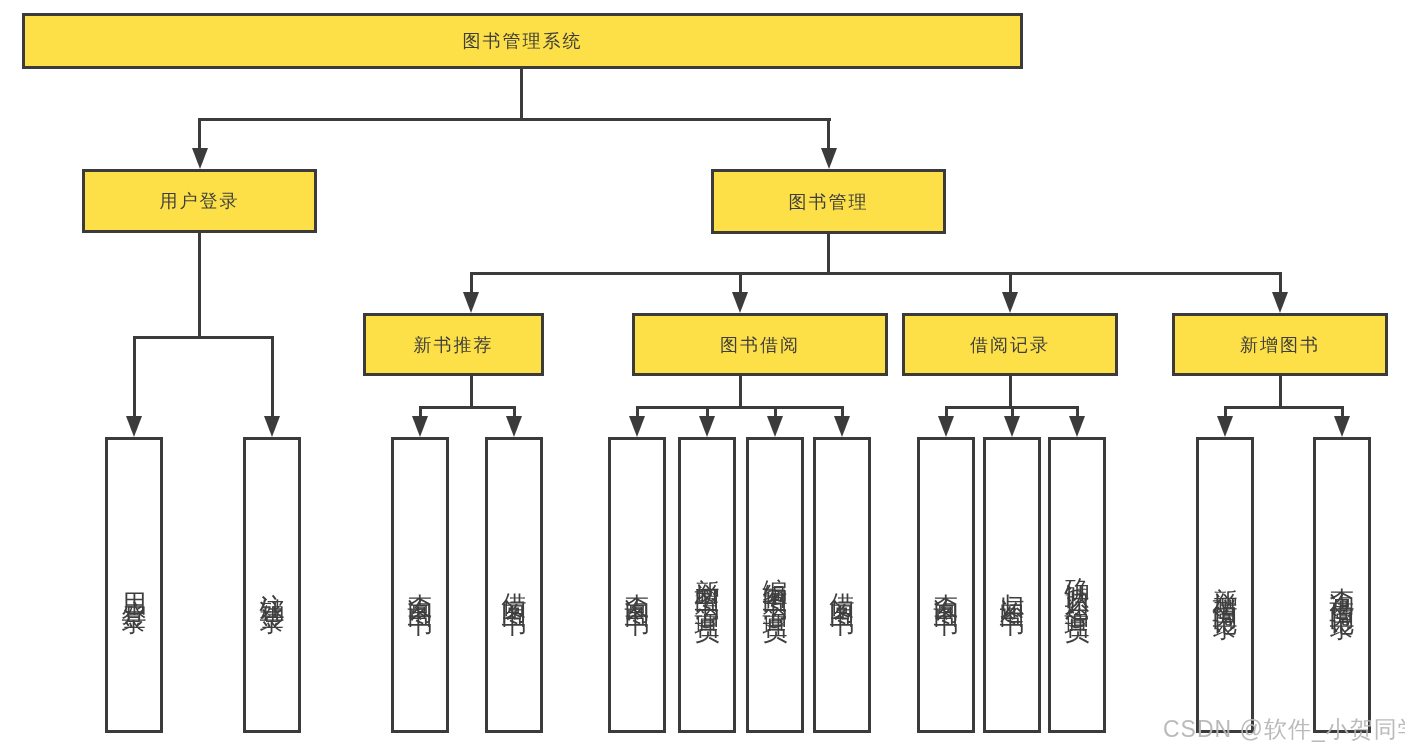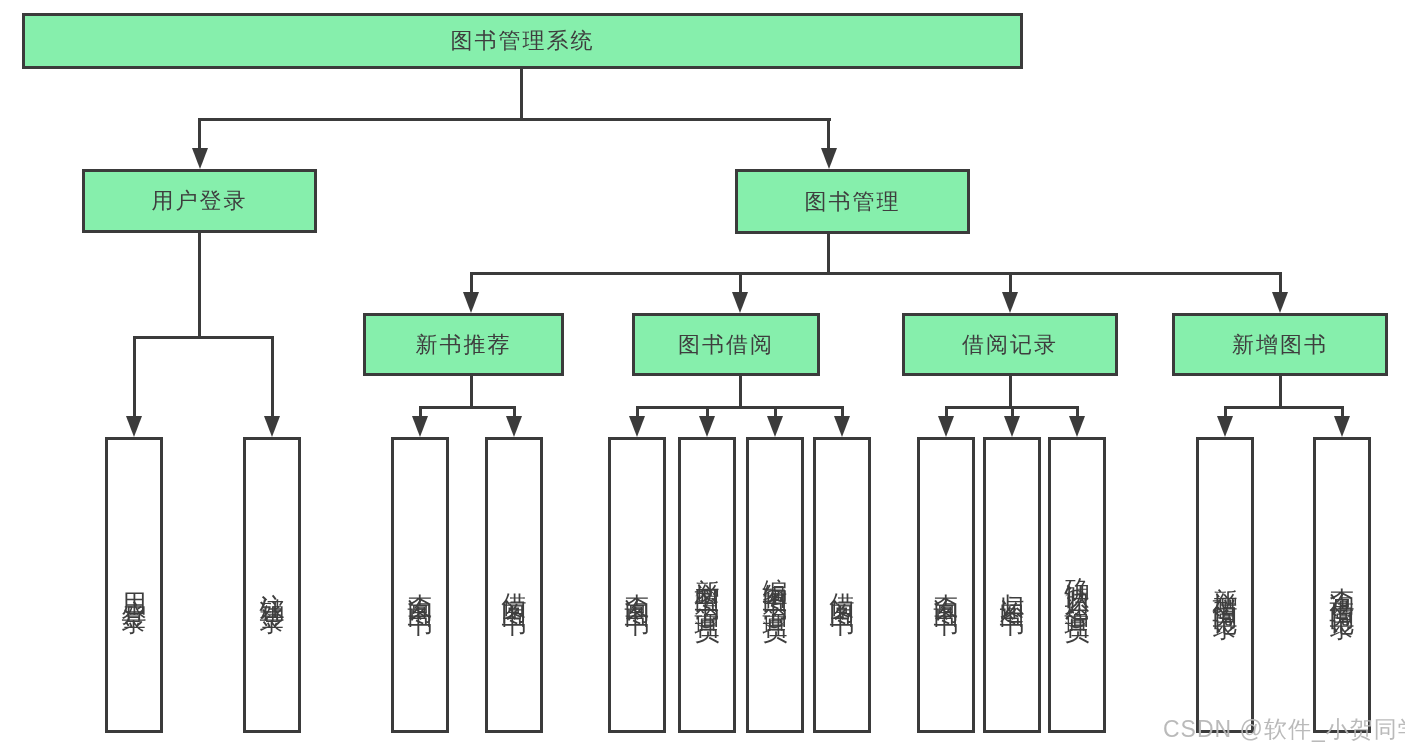--- a/index.html
+++ b/index.html
@@ -11,26 +11,26 @@
   #stage{
     position:relative;
     width:1405px;height:747px;
     background:#ffffff;
     overflow:hidden;
   }
   .box{
     position:absolute;
     box-sizing:border-box;
     border:3px solid var(--line);
-    background:#86efac;
+    background:#fde047;
     display:flex;
     align-items:center;
     justify-content:center;
     color:var(--text);
-    font-size:22px;
+    font-size:18px;
     letter-spacing:2px;
     z-index:2;
   }
   .vbox{
     position:absolute;
     box-sizing:border-box;
     border:3px solid var(--line);
     background:#ffffff;
     display:flex;
     align-items:center;
@@ -79,21 +79,21 @@
   <div class="vline" style="left:520px;top:69px;height:49px;"></div>
   <div class="hline" style="left:198px;top:118px;width:633px;"></div>
   <div class="vline" style="left:198px;top:118px;height:32px;"></div>
   <div class="arrow" style="left:192px;top:148px;"></div>
   <div class="vline" style="left:827px;top:118px;height:32px;"></div>
   <div class="arrow" style="left:821px;top:148px;"></div>
 
   <div class="box" style="left:82px;top:169px;width:235px;height:64px;">
     <span>用户登录</span>
   </div>
-  <div class="box" style="left:711px;top:169px;width:235px;height:65px;margin-left:24px;">
+  <div class="box" style="left:711px;top:169px;width:235px;height:65px;">
     <span>图书管理</span>
   </div>
 
   <div class="vline" style="left:198px;top:233px;height:105px;"></div>
   <div class="hline" style="left:133px;top:336px;width:141px;"></div>
   <div class="vline" style="left:133px;top:336px;height:82px;"></div>
   <div class="arrow" style="left:126px;top:416px;"></div>
   <div class="vline" style="left:271px;top:336px;height:82px;"></div>
   <div class="arrow" style="left:264px;top:416px;"></div>
 
@@ -101,24 +101,24 @@
   <div class="hline" style="left:470px;top:272px;width:811px;"></div>
   <div class="vline" style="left:470px;top:272px;height:22px;"></div>
   <div class="arrow" style="left:463px;top:292px;"></div>
   <div class="vline" style="left:739px;top:272px;height:22px;"></div>
   <div class="arrow" style="left:732px;top:292px;"></div>
   <div class="vline" style="left:1009px;top:272px;height:22px;"></div>
   <div class="arrow" style="left:1002px;top:292px;"></div>
   <div class="vline" style="left:1279px;top:272px;height:22px;"></div>
   <div class="arrow" style="left:1272px;top:292px;"></div>
 
-  <div class="box" style="left:363px;top:313px;width:201px;height:63px;">
+  <div class="box" style="left:363px;top:313px;width:181px;height:63px;">
     <span>新书推荐</span>
   </div>
-  <div class="box" style="left:632px;top:313px;width:188px;height:63px;">
+  <div class="box" style="left:632px;top:313px;width:256px;height:63px;">
     <span>图书借阅</span>
   </div>
   <div class="box" style="left:902px;top:313px;width:216px;height:63px;">
     <span>借阅记录</span>
   </div>
   <div class="box" style="left:1172px;top:313px;width:216px;height:63px;">
     <span>新增图书</span>
   </div>
 
   <div class="vline" style="left:470px;top:376px;height:32px;"></div>

